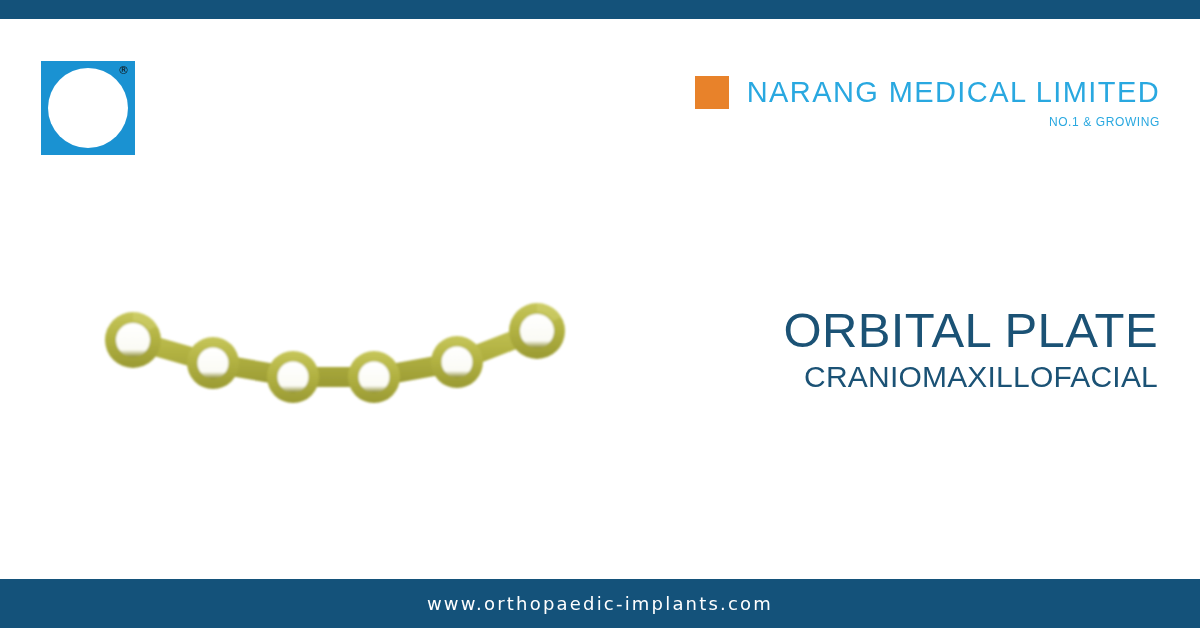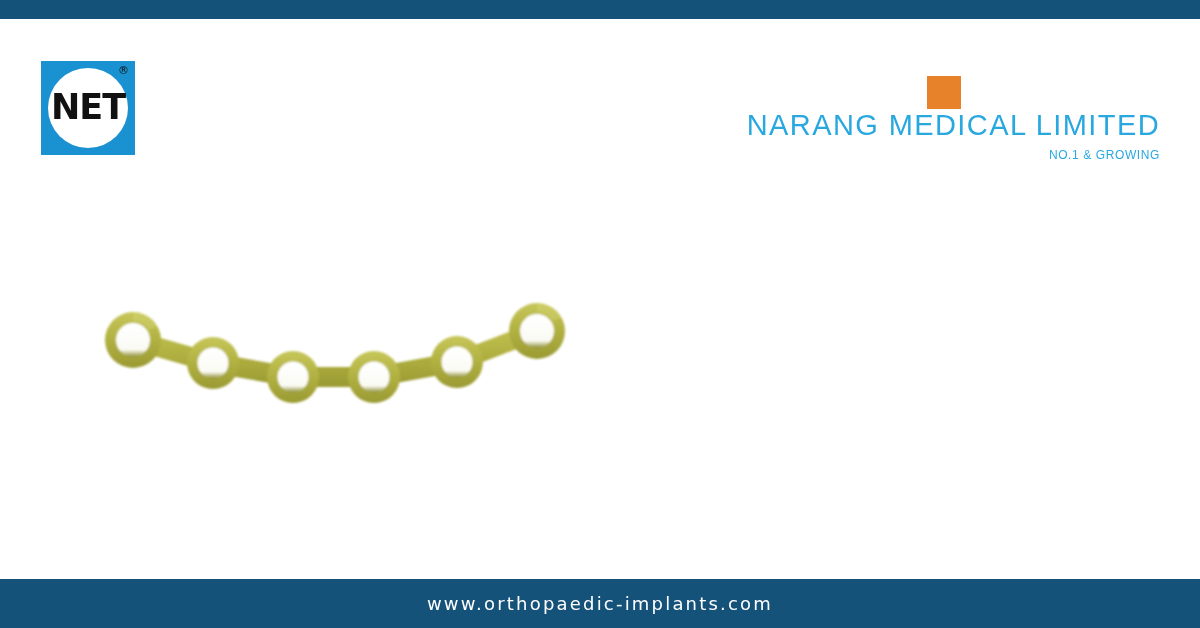--- a/index.html
+++ b/index.html
@@ -99,21 +99,20 @@
   .brand {
     position: absolute;
     right: 40px;
     top: 76px;
     text-align: right;
   }
   .brand-row {
     display: flex;
     align-items: center;
     justify-content: flex-end;
-    flex-direction: column;
   }
   .brand-square {
     width: 34px;
     height: 33px;
     background: #e8822a;
     margin-right: 18px;
     flex: 0 0 auto;
   }
   .brand-name {
     font-family: "Liberation Sans", sans-serif;
@@ -176,21 +175,20 @@
 </style>
 </head>
 <body>
 
 <div class="page">
 
   <div class="top-bar"></div>
 
   <div class="net-logo">
     <div class="circle"></div>
-    <div class="net-text">NET</div>
     <div class="reg-mark">®</div>
   </div>
 
   <div class="brand">
     <div class="brand-row">
       <div class="brand-square"></div>
       <div class="brand-name">NARANG  MEDICAL  LIMITED</div>
     </div>
     <div class="brand-tagline">NO.1 &amp; GROWING</div>
   </div>
@@ -233,17 +231,21 @@
         <circle cx="457" cy="61" r="17" fill="url(#holeShade)"></circle>
 
         <g opacity="0.35" fill="#dcdc7e">
           <path d="M 53,42 a 28,28 0 0 1 24,14 l -8,4 a 19,19 0 0 0 -16,-9 z"></path>
           <path d="M 457,33 a 28,28 0 0 1 24,14 l -8,4 a 19,19 0 0 0 -16,-9 z"></path>
         </g>
       </g>
     </svg>
   </div>
 
+  <div class="title-block">
+    <div class="product-title">ORBITAL PLATE</div>
+    <div class="product-subtitle">CRANIOMAXILLOFACIAL</div>
+  </div>
 
   <div class="bottom-bar"></div>
   <div class="footer-url">www.orthopaedic-implants.com</div>
 
 </div>
 
 </body></html>

